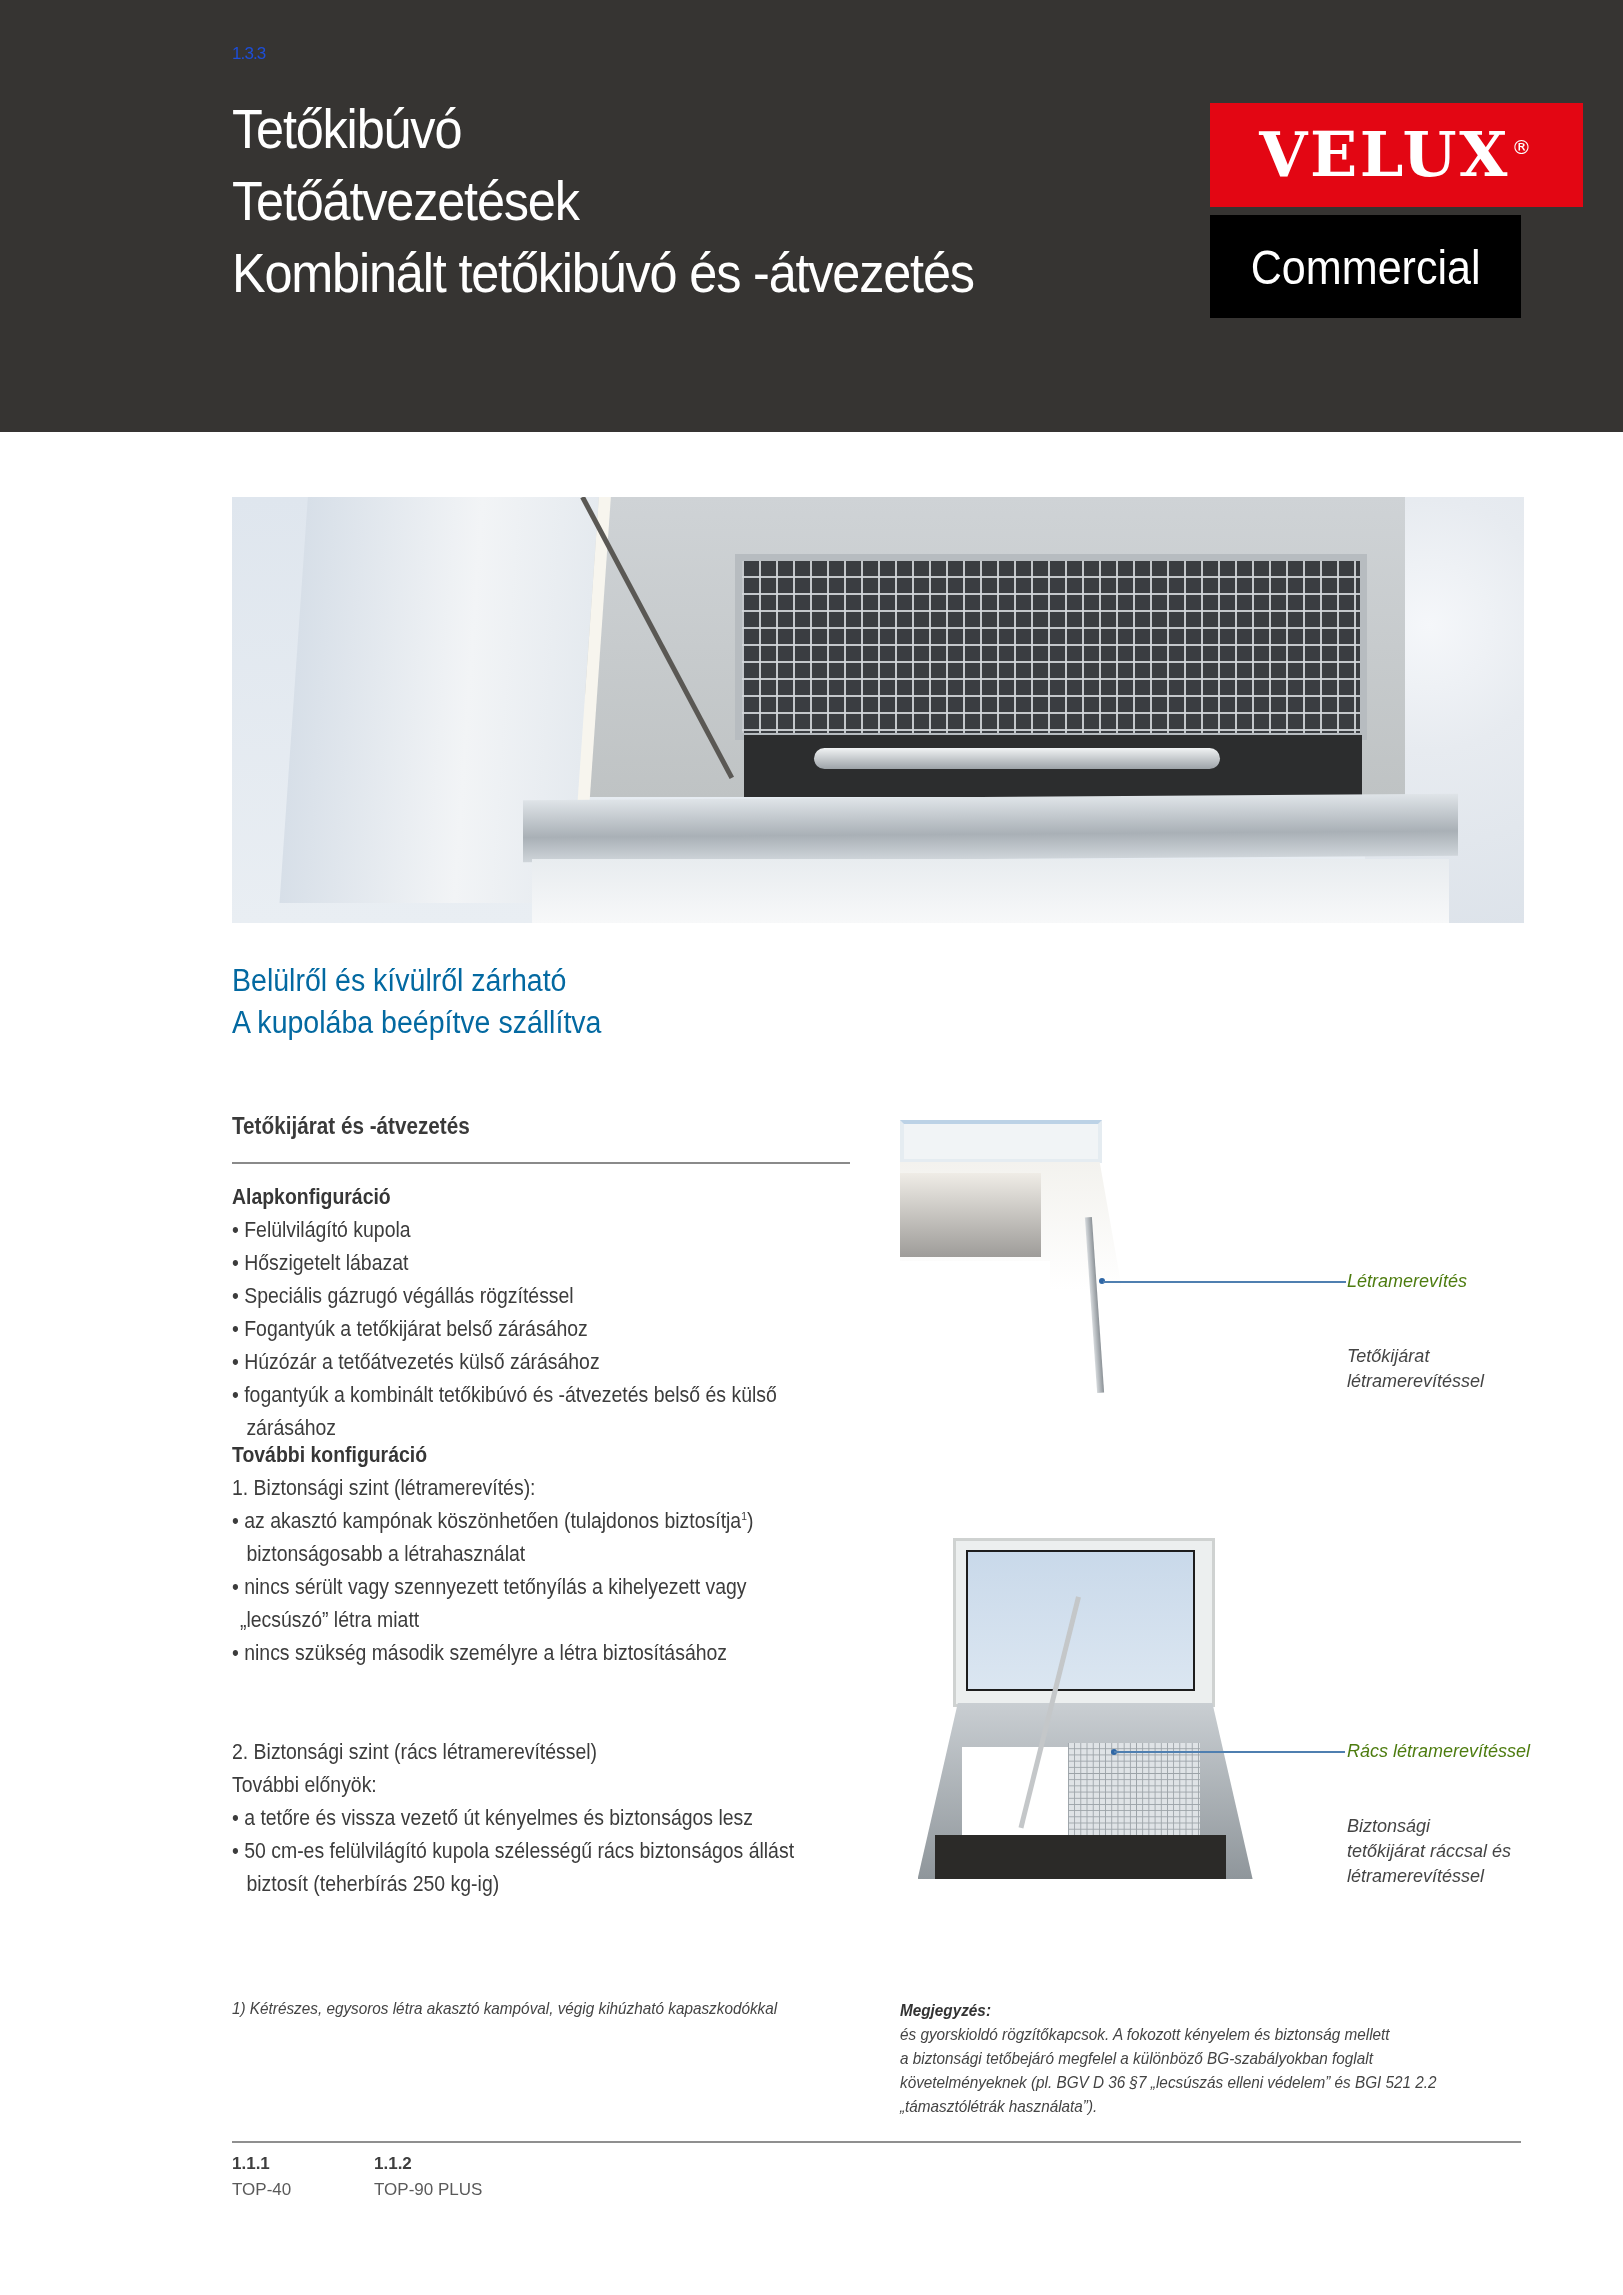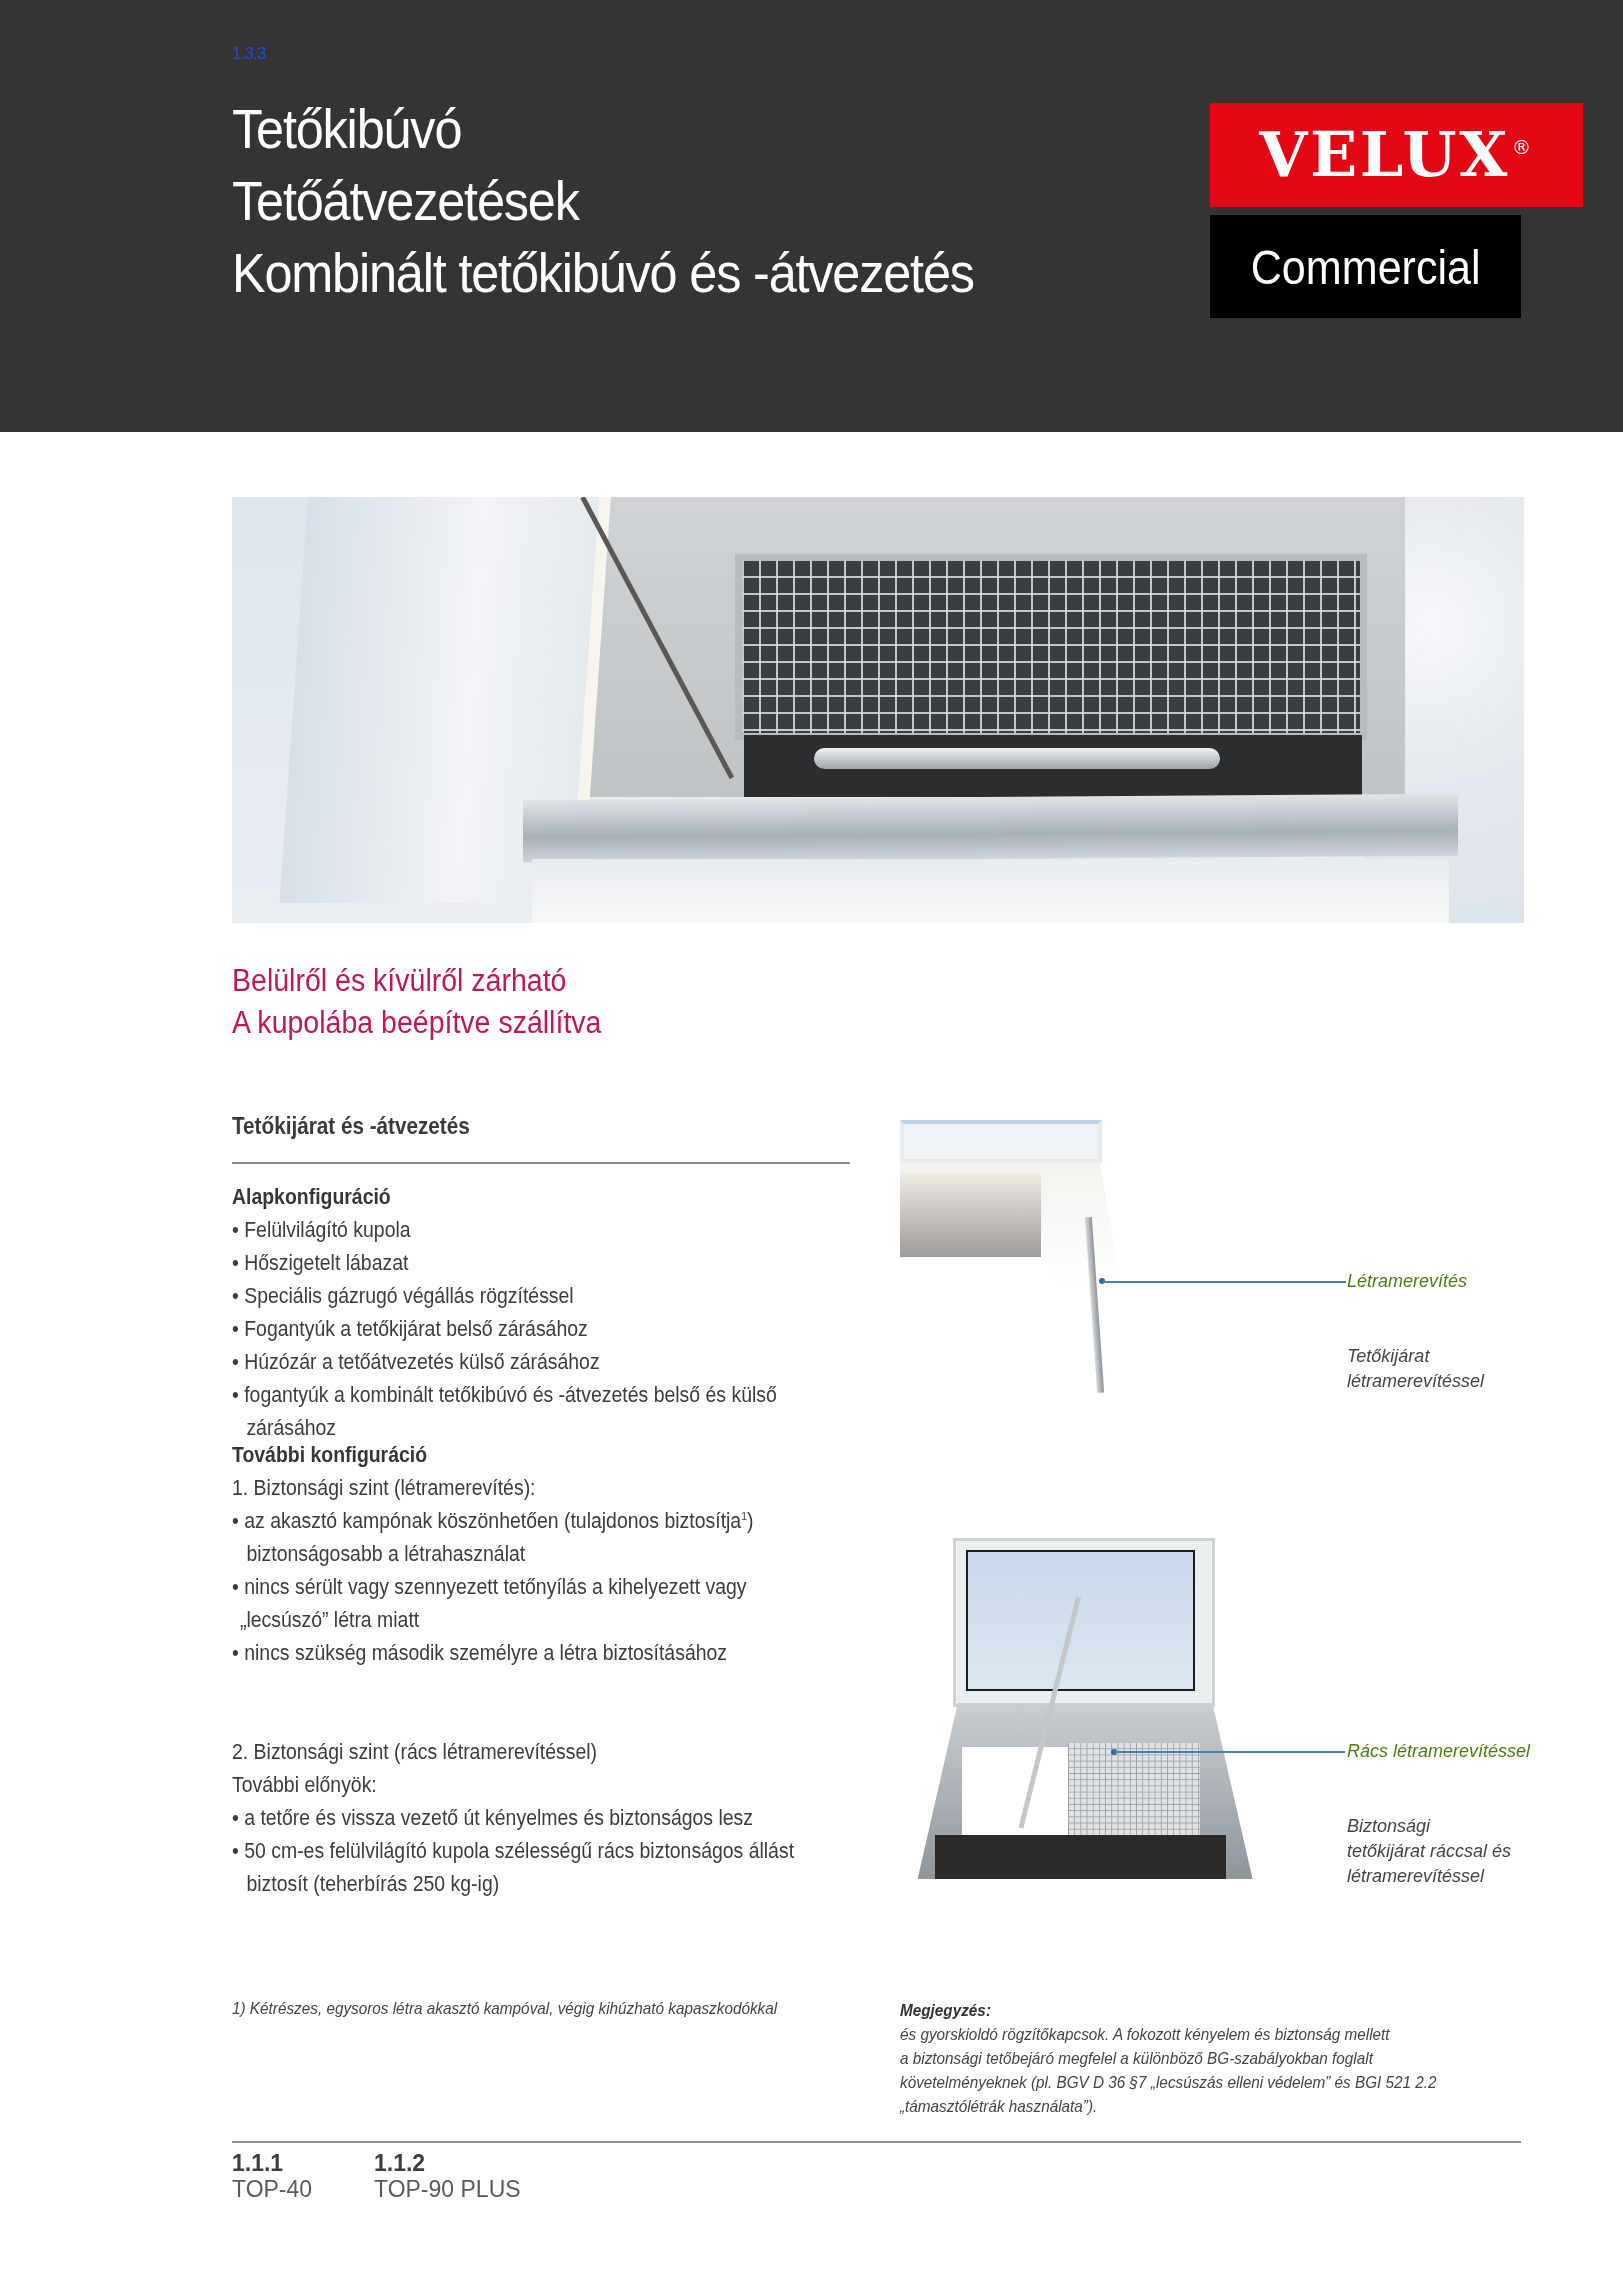--- a/index.html
+++ b/index.html
@@ -44,21 +44,21 @@
   .hero .bar { position:absolute; left:582px; top:251px; width:406px; height:21px; border-radius:10.6px;
     background: linear-gradient(180deg,#f1f3f4,#9da3a8); }
   .hero .strut { position:absolute; left:348px; top:0; width:5.3px; height:318px; background:#5a5854;
     transform: rotate(-28deg); transform-origin: top; }
   .hero .rail { position:absolute; left:291px; top:300px; width:935px; height:62px;
     background: linear-gradient(180deg,#dfe4e8,#a9b0b6 60%,#cfd5da); transform: skewY(-0.4deg); }
   .hero .base { position:absolute; left:300px; top:362px; width:917px; height:64px;
     background: linear-gradient(180deg,#e8ecef,#f7f8f9); }
 
   
-  .subtitle { left: 232px; top: 960px; font-size: 31px; line-height: 42px; color: #be185d; font-weight: 300; }
+  .subtitle { left: 232px; top: 960px; font-size: 31px; line-height: 42px; color: #0369a1; font-weight: 300; }
   .subtitle div { transform: scaleX(0.92); transform-origin: left; white-space: nowrap; }
 
   
   .section-heading { left: 232px; top: 1113px; font-size: 23px; font-weight: bold; color: #3a3a3a;
     transform: scaleX(0.9); transform-origin: left; white-space: nowrap; }
   .section-rule { left: 232px; top: 1162px; width: 618px; height: 1.8px; background: #8a8a8a; }
 
   .col { left: 232px; width: 653px; font-size: 21.6px; line-height: 33px; color: #3c3c3c; }
   .col .line { white-space: nowrap; transform: scaleX(0.9); transform-origin: left; }
   .col .h { font-weight: bold; color: #363636; }
@@ -95,21 +95,21 @@
 
   
   .footnote { left: 232px; top: 1999px; font-size: 17px; font-style: italic; color: #444; white-space: nowrap;
     transform: scaleX(0.9); transform-origin: left; }
   .note { left: 900px; top: 1999px; width: 635px; font-size: 17px; line-height: 24px; font-style: italic; color: #444; }
   .note .line { white-space: nowrap; transform: scaleX(0.9); transform-origin: left; }
   .note .h { font-weight: bold; color: #333; }
 
   
   .bottom-rule { left: 232px; top: 2141px; width: 1289px; height: 1.8px; background: #8f8f8f; }
-  .ref { top: 2151px; font-size: 23px; line-height: 25.6px; color: #5a5a5a; }
+  .ref { top: 2151px; font-size: 17px; line-height: 25.6px; color: #5a5a5a; }
   .ref .code { font-weight: bold; color: #3e3e3e; }
 </style>
 </head>
 <body>
 
 <div class="abs header"></div>
 <div class="abs section-num">1.3.3</div>
 <div class="abs title-block">
   <div class="title-line">Tetőkibúvó</div>
   <div class="title-line">Tetőátvezetések</div>

